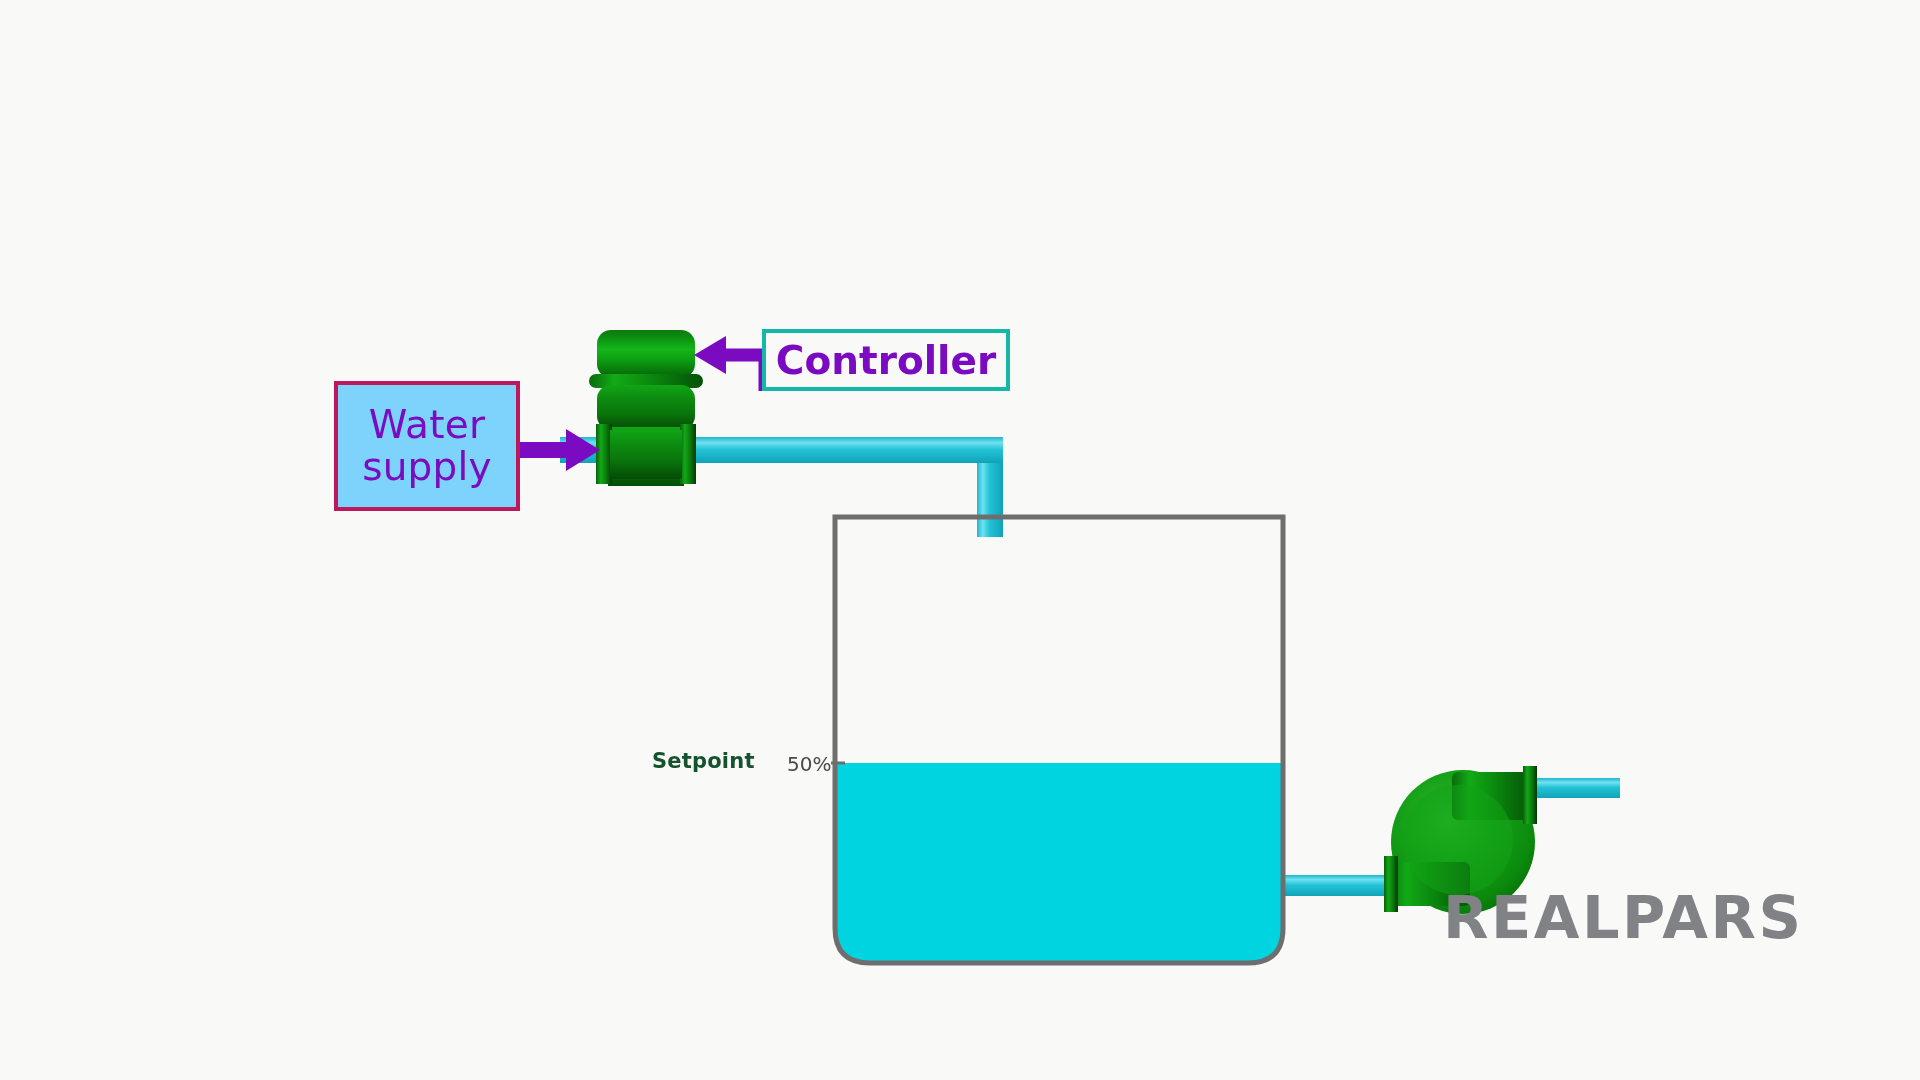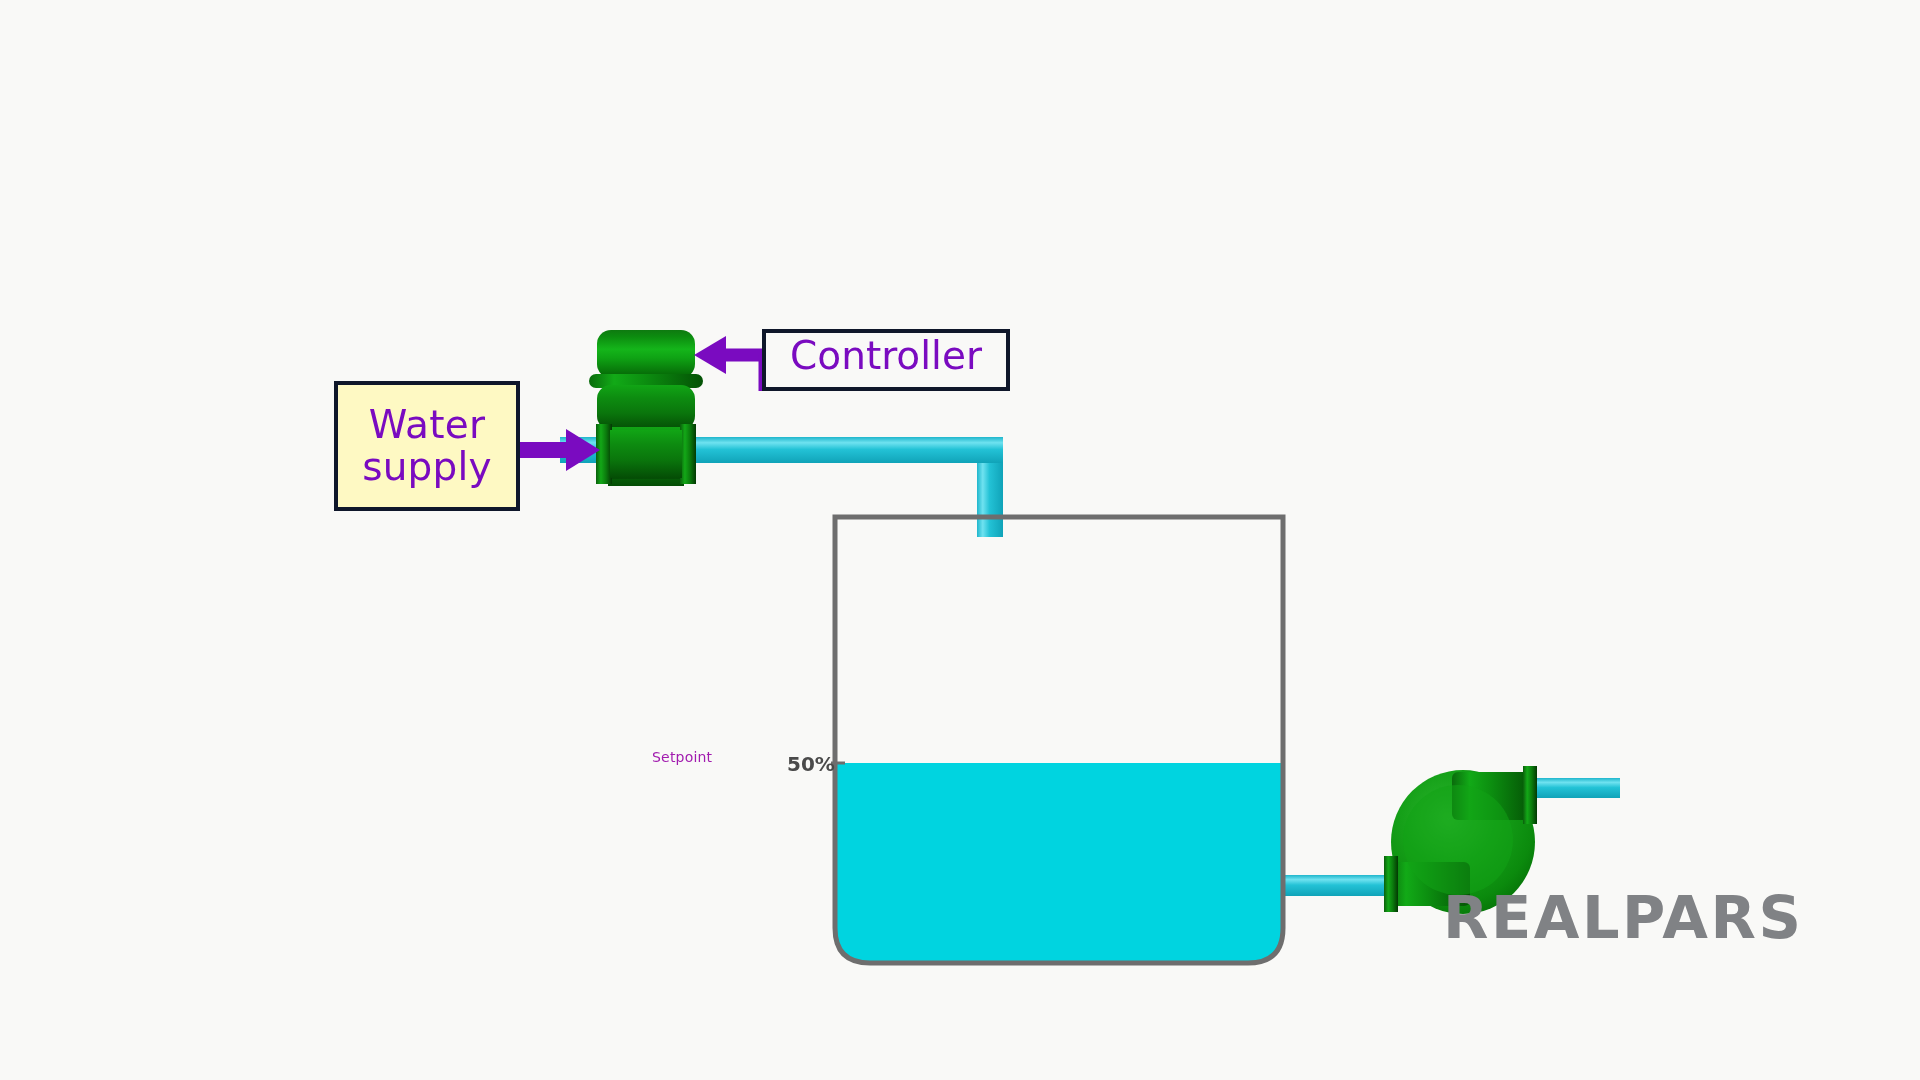--- a/index.html
+++ b/index.html
@@ -30,66 +30,67 @@
   .lbl {
     position: absolute;
     user-select: none;
   }
   
   #water-supply-box {
     left: 334px;
     top: 381px;
     width: 186px;
     height: 130px;
-    border: 4px solid #0f172a;
-    background: #fef9c3;
+    border: 4px solid #be185d;
+    background: #7dd3fc;
     box-sizing: border-box;
     display: flex;
     flex-direction: column;
     align-items: center;
     justify-content: center;
     line-height: 1.08;
   }
   #water-supply-box .t {
     color: #7A0BC0;
     font-size: 39px;
     letter-spacing: 0.2px;
   }
   
   #controller-box {
     left: 762px;
     top: 329px;
     width: 248px;
     height: 62px;
-    border: 4px solid #0f172a;
+    border: 4px solid #14b8a6;
     background: #f9f9f7;
     box-sizing: border-box;
     display: flex;
-    align-items: flex-start;
+    align-items: center;
     justify-content: center;
+    font-weight: bold;
   }
   #controller-box .t {
     color: #7A0BC0;
     font-size: 39px;
   }
   
   #setpoint-label {
     left: 652px;
     top: 749px;
-    color: #a21caf;
-    font-size: 14px;
-    font-weight: normal;
+    color: #14532d;
+    font-size: 21px;
+    font-weight: bold;
     letter-spacing: 0.2px;
   }
   #setpoint-value {
     left: 787px;
     top: 752px;
     color: #4a4a4a;
     font-size: 20px;
-    font-weight: bold;
+    font-weight: normal;
   }
   
   #realpars-logo {
     left: 1443px;
     top: 883px;
     color: #808285;
     font-size: 59px;
     font-weight: bold;
     letter-spacing: 2.5px;
     font-family: "DejaVu Sans", "Liberation Sans", sans-serif;

